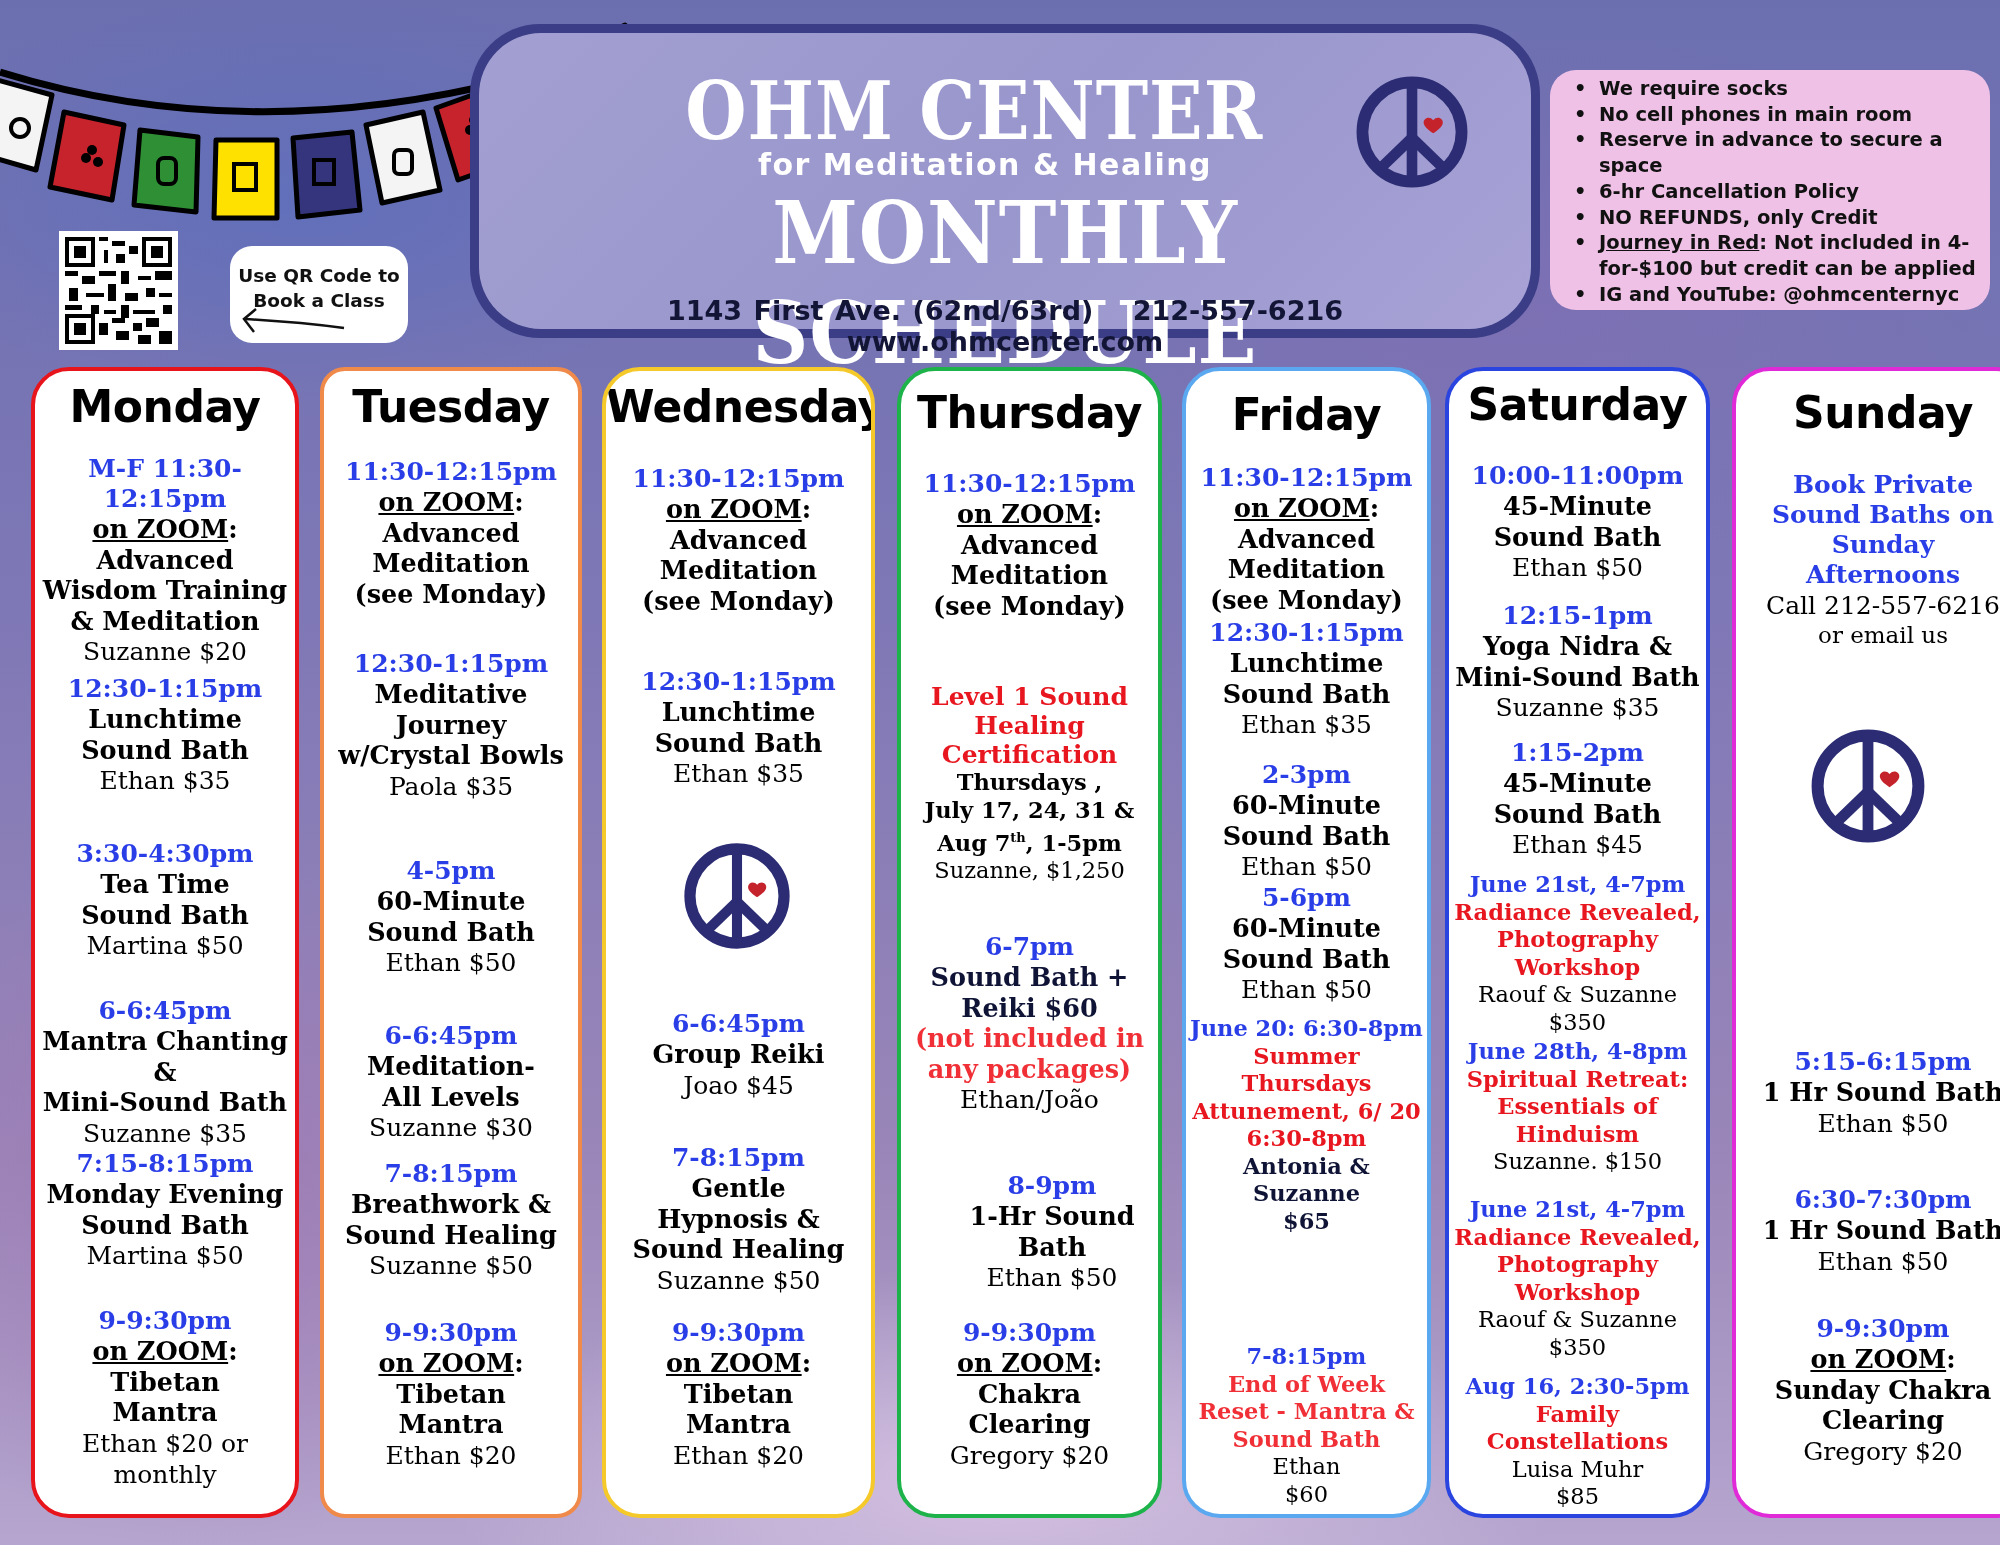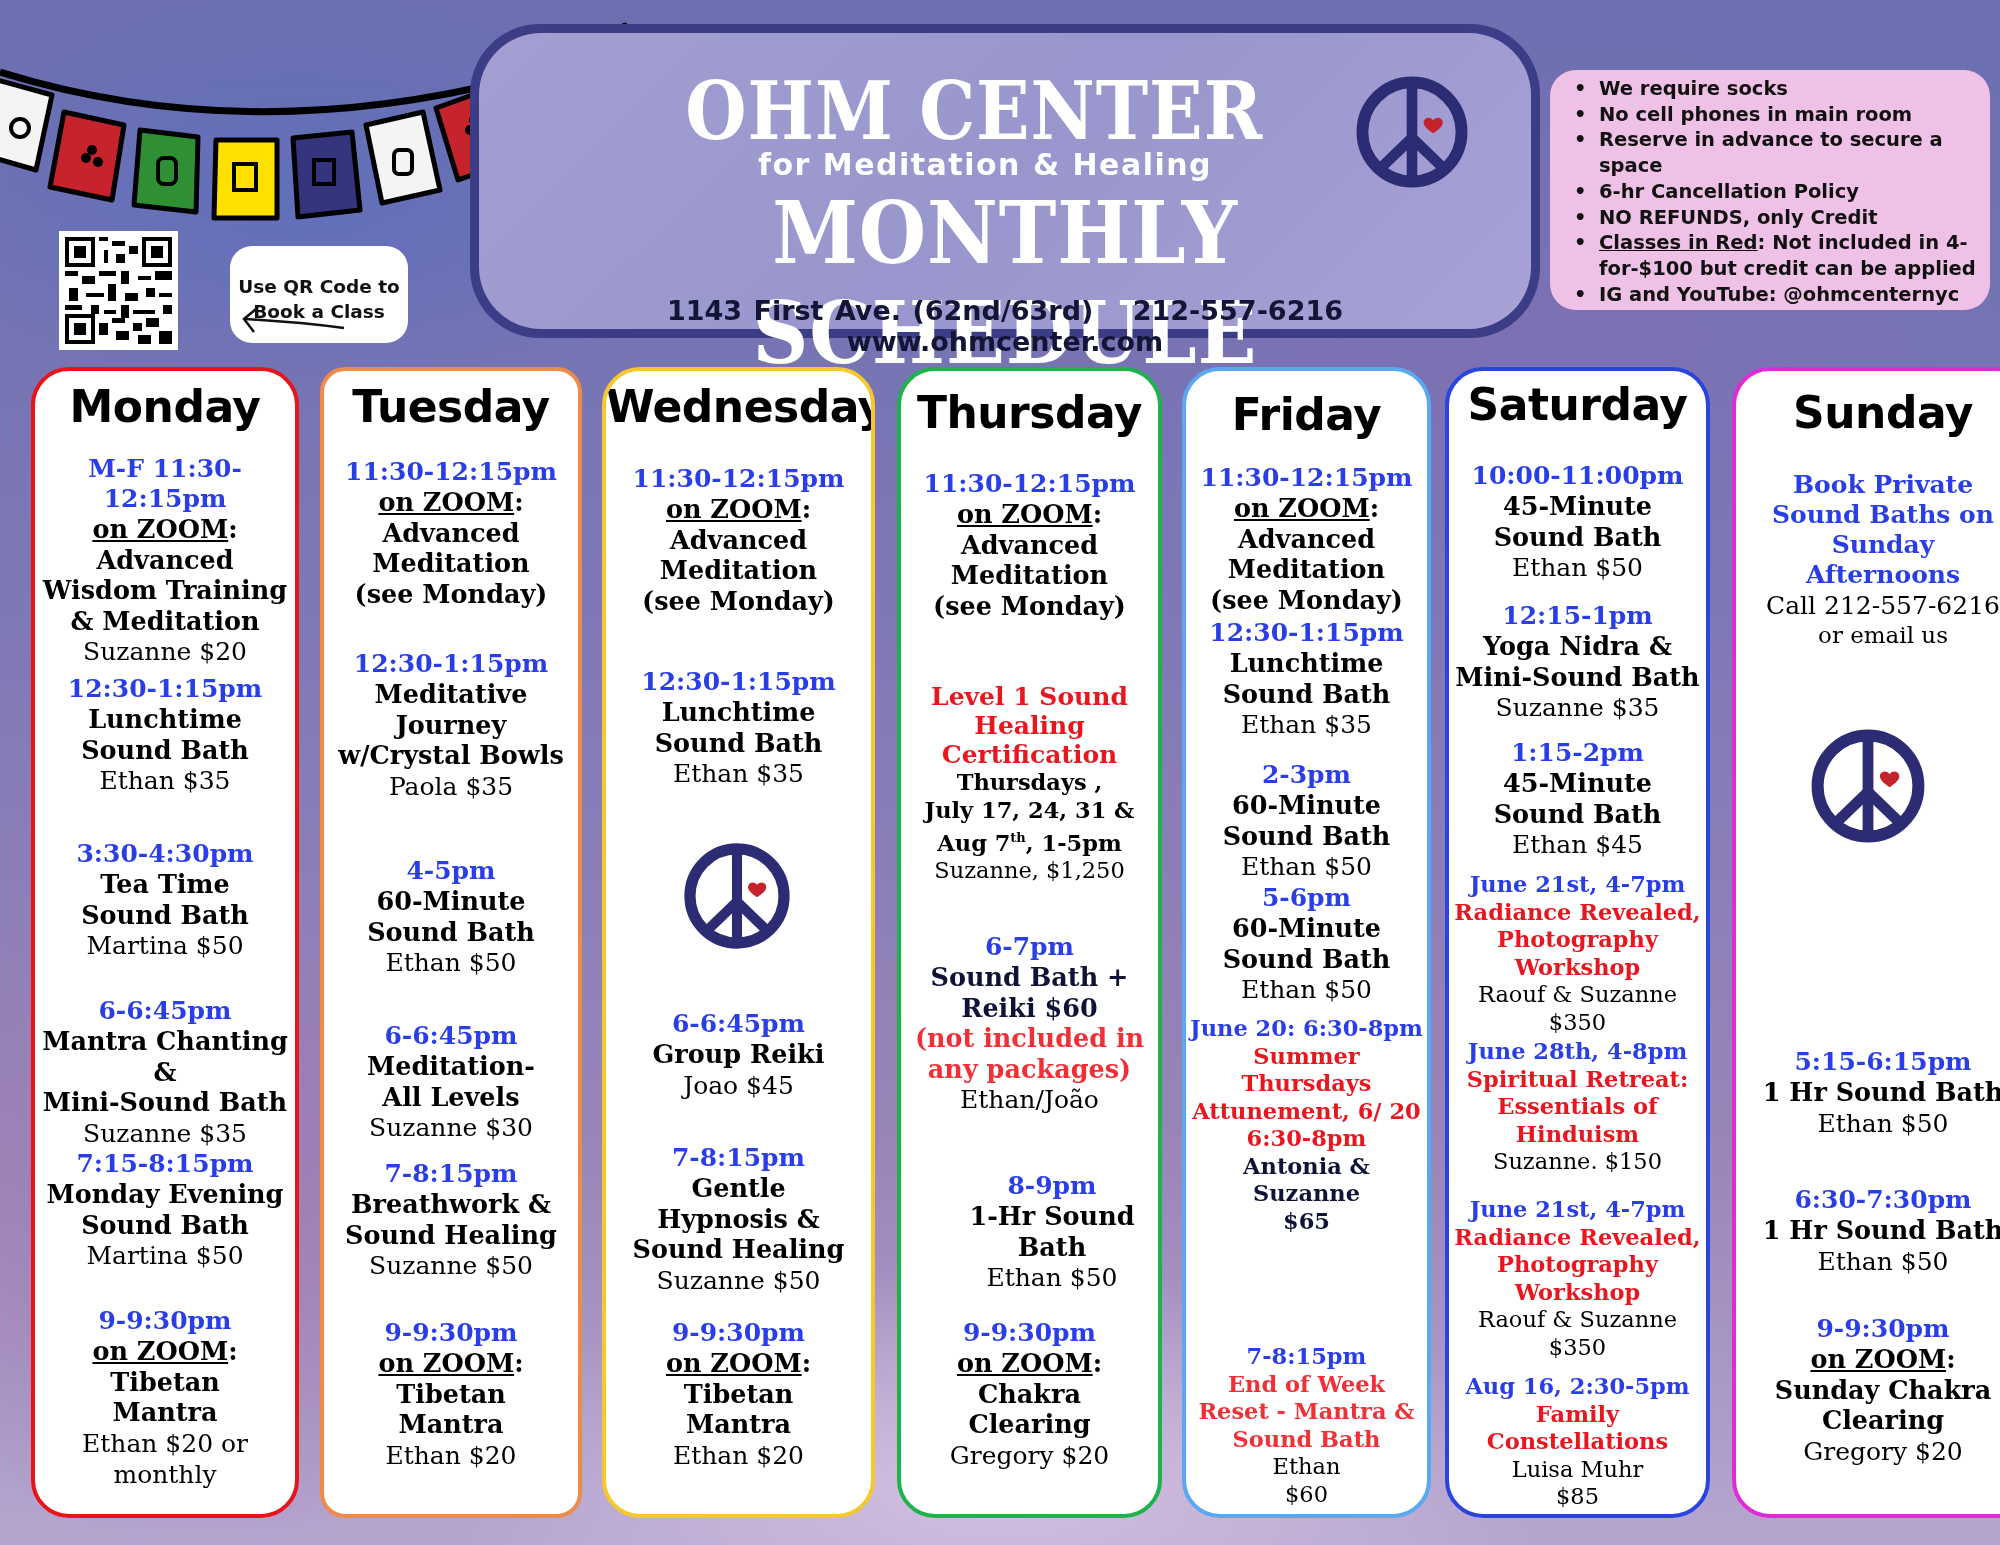--- a/index.html
+++ b/index.html
@@ -21,21 +21,21 @@
   
   .qr {
     position: absolute; left: 59px; top: 231px; width: 119px; height: 119px;
     background: #fff; padding: 6px;
   }
   .qr svg { width: 100%; height: 100%; display: block; }
   .qr-callout {
     position: absolute; left: 230px; top: 246px; width: 178px; height: 97px;
     background: #fff; border-radius: 22px;
     font-family: "DejaVu Sans", sans-serif; font-weight: bold; font-size: 18.5px;
-    text-align: center; color: #111; padding-top: 28px; line-height: 25px;
+    text-align: center; color: #111; padding-top: 17px; line-height: 25px;
   }
   .qr-callout svg { position: absolute; left: 8px; top: 60px; }
 
   
   .header {
     position: absolute; left: 470px; top: 24px; width: 1070px; height: 314px;
     border-radius: 70px;
     background: #3b3d86;
     padding: 9px;
   }
@@ -208,21 +208,21 @@
   </div>
 </div>
 
 <div class="rules">
   <ul>
     <li>We require socks</li>
     <li>No cell phones in main room</li>
     <li>Reserve in advance to secure a space</li>
     <li>6-hr Cancellation Policy</li>
     <li>NO REFUNDS, only Credit</li>
-    <li><span class="u">Classes in Red</span><span>: Not included in 4-</span><br><span>for-$100 but credit can be applied</span></li>
+    <li><span class="u">Journey in Red</span><span>: Not included in 4-</span><br><span>for-$100 but credit can be applied</span></li>
     <li>IG and YouTube: @ohmcenternyc</li>
   </ul>
 </div>
 
 <div class="day" style="left:31px;width:268px;border-color:#e8141c;">
   <div class="ev" style="top:10px;">
       <div class="day-name">Monday</div>
     </div>
   <div class="ev" style="top:83px;">
     <div class="t">M-F 11:30-12:15pm</div>

